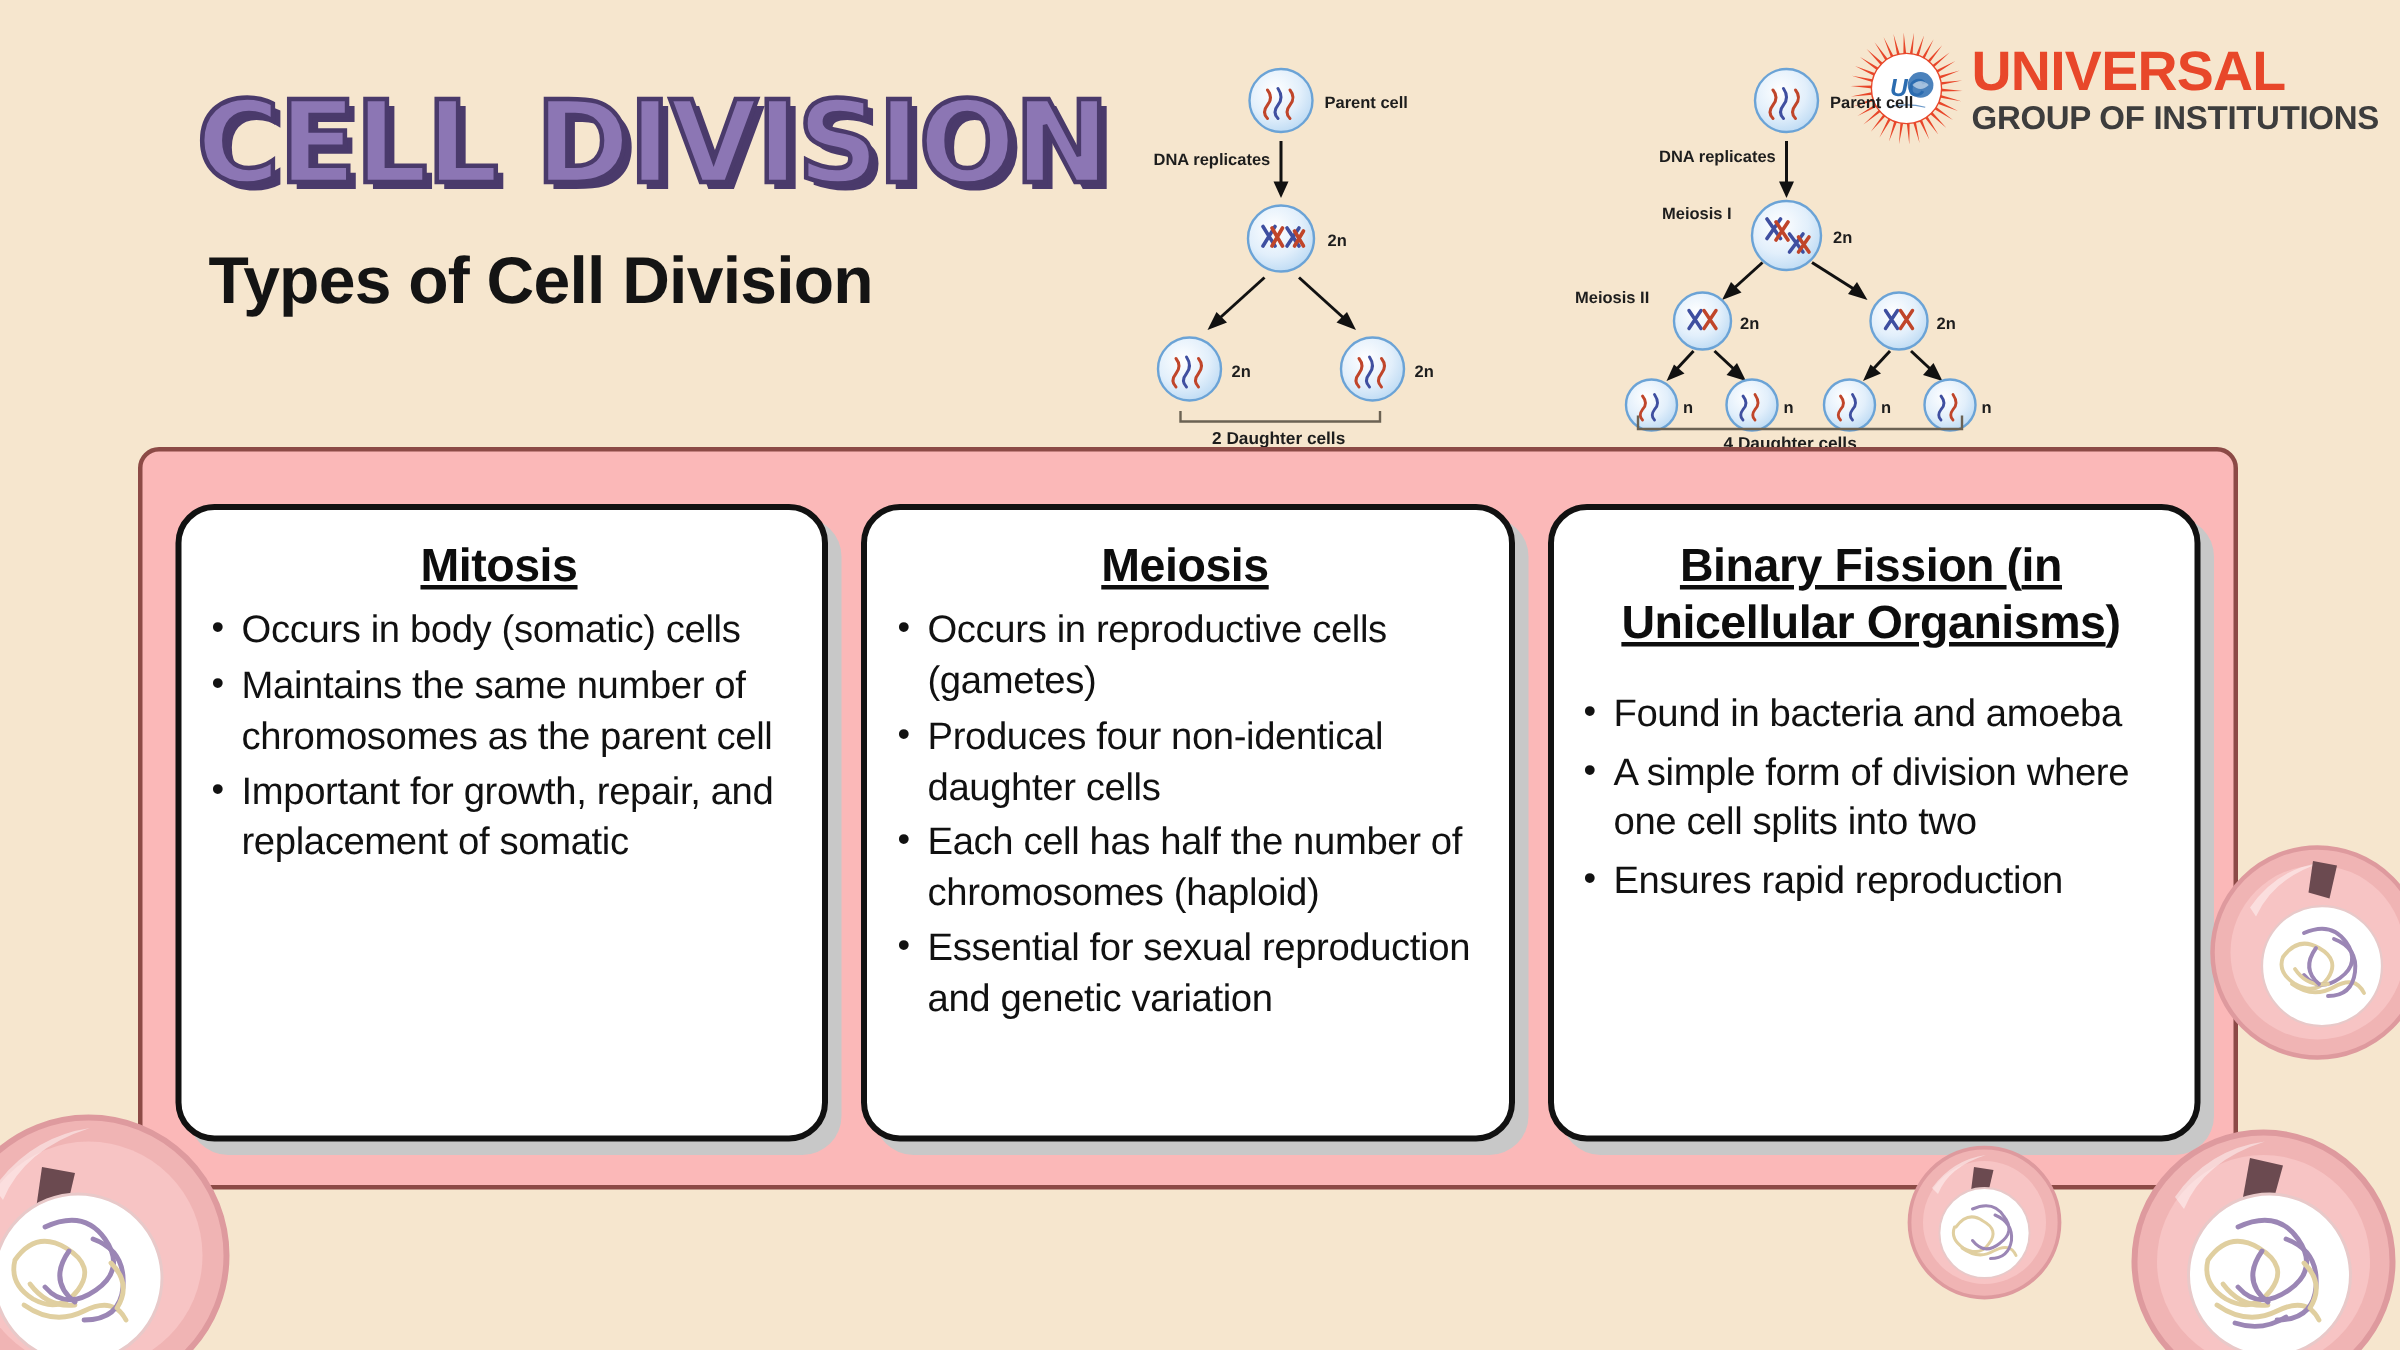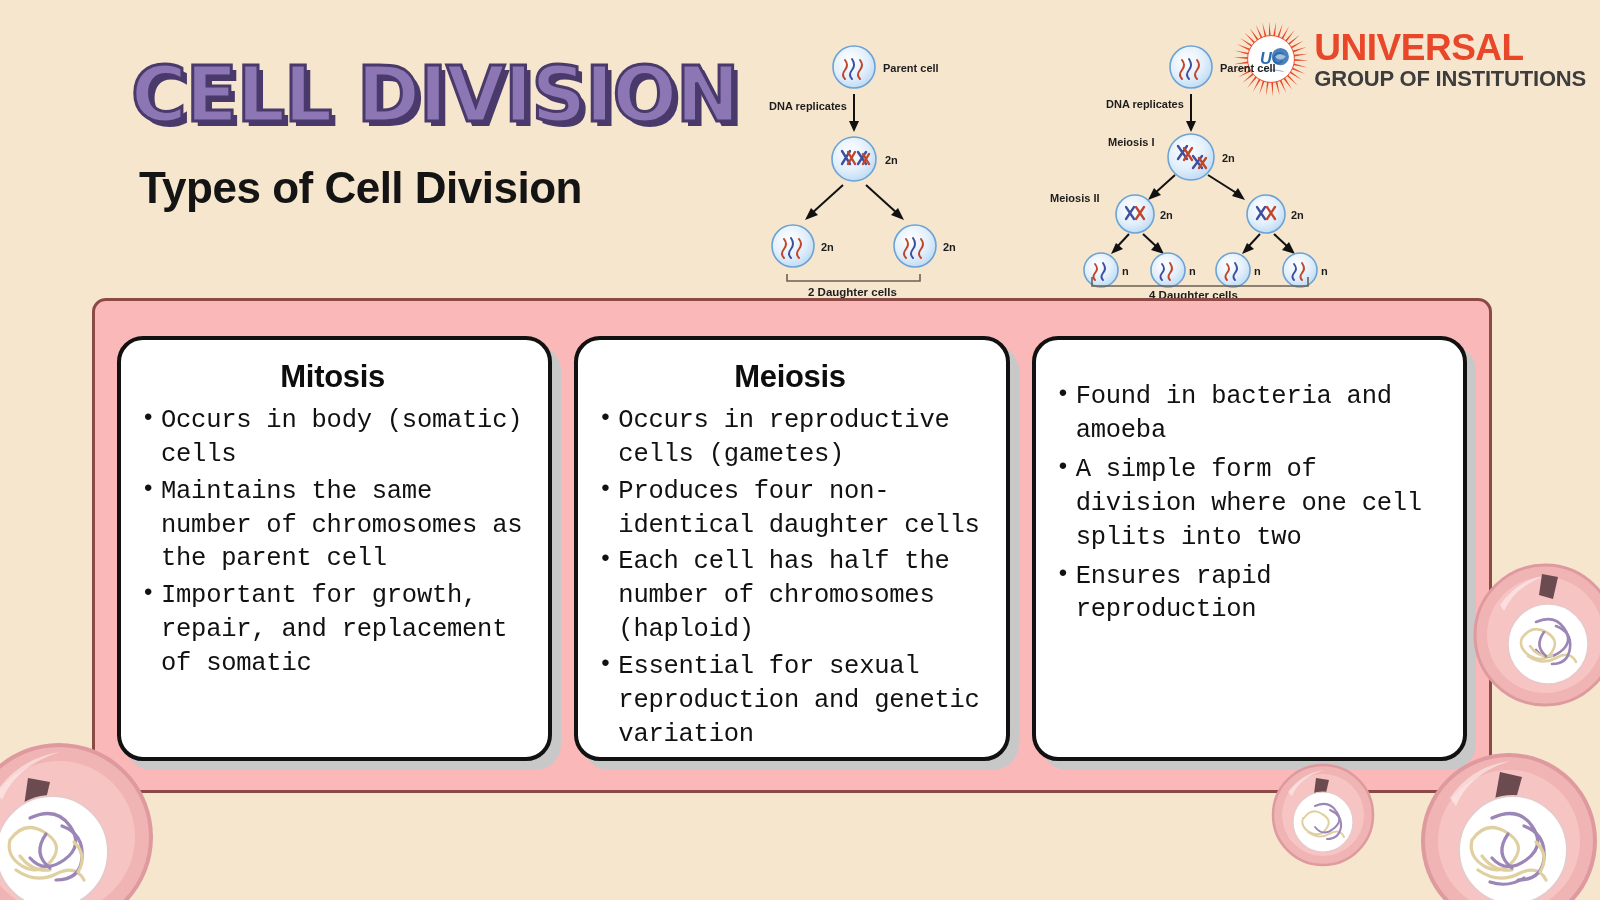--- a/index.html
+++ b/index.html
@@ -85,29 +85,29 @@
   .card-title{
     text-align:center;
     font-family:"Liberation Sans",sans-serif;
     font-size:31px;
     font-weight:bold;
     color:#0d0d0d;
     margin:4px 0 8px 0;
     line-height:1.22;
     letter-spacing:-0.3px;
   }
-  .card-title .u{text-underline-offset:3px;}
+  .card-title .u{text-decoration:underline;text-underline-offset:3px;}
   .card ul{
     margin:0;
     padding-left:26px;
     list-style:none;
   }
   .card li{
     position:relative;
-    font-family:Liberation Mono, monospace;
+    font-family:Liberation Sans, sans-serif;
     font-size:25.5px;
     color:#111111;
     line-height:1.33;
     margin-bottom:3px;
     letter-spacing:-0.25px;
   }
   .card li:before{
     content:"•";
     position:absolute;
     left:-20px;
@@ -306,20 +306,23 @@
       </div>
       <ul>
         <li>Occurs in reproductive cells (gametes)</li>
         <li>Produces four non-identical daughter cells</li>
         <li>Each cell has half the number of chromosomes (haploid)</li>
         <li>Essential for sexual reproduction and genetic variation</li>
       </ul>
     </div>
 
     <div class="card card--fission">
+      <div class="card-title">
+        <span class="u">Binary Fission </span><span>(</span><span class="u">in Unicellular Organisms</span><span>)</span>
+      </div>
       <ul>
         <li>Found in bacteria and amoeba</li>
         <li>A simple form of division where one cell splits into two</li>
         <li>Ensures rapid reproduction</li>
       </ul>
     </div>
   </div>
 
   <div class="deco deco--r-mid">
     <svg width="150" height="150" viewBox="0 0 150 150">

